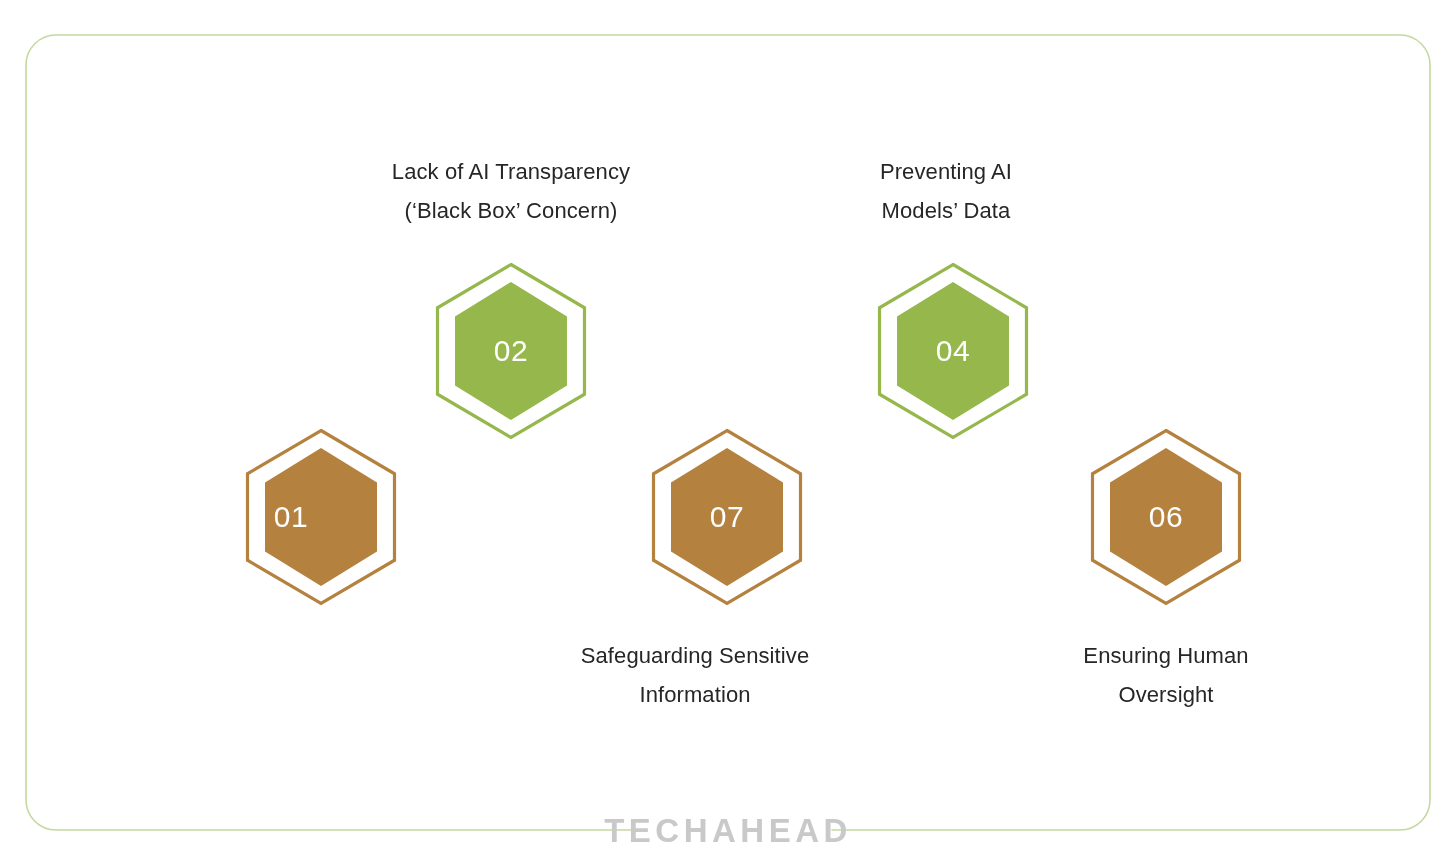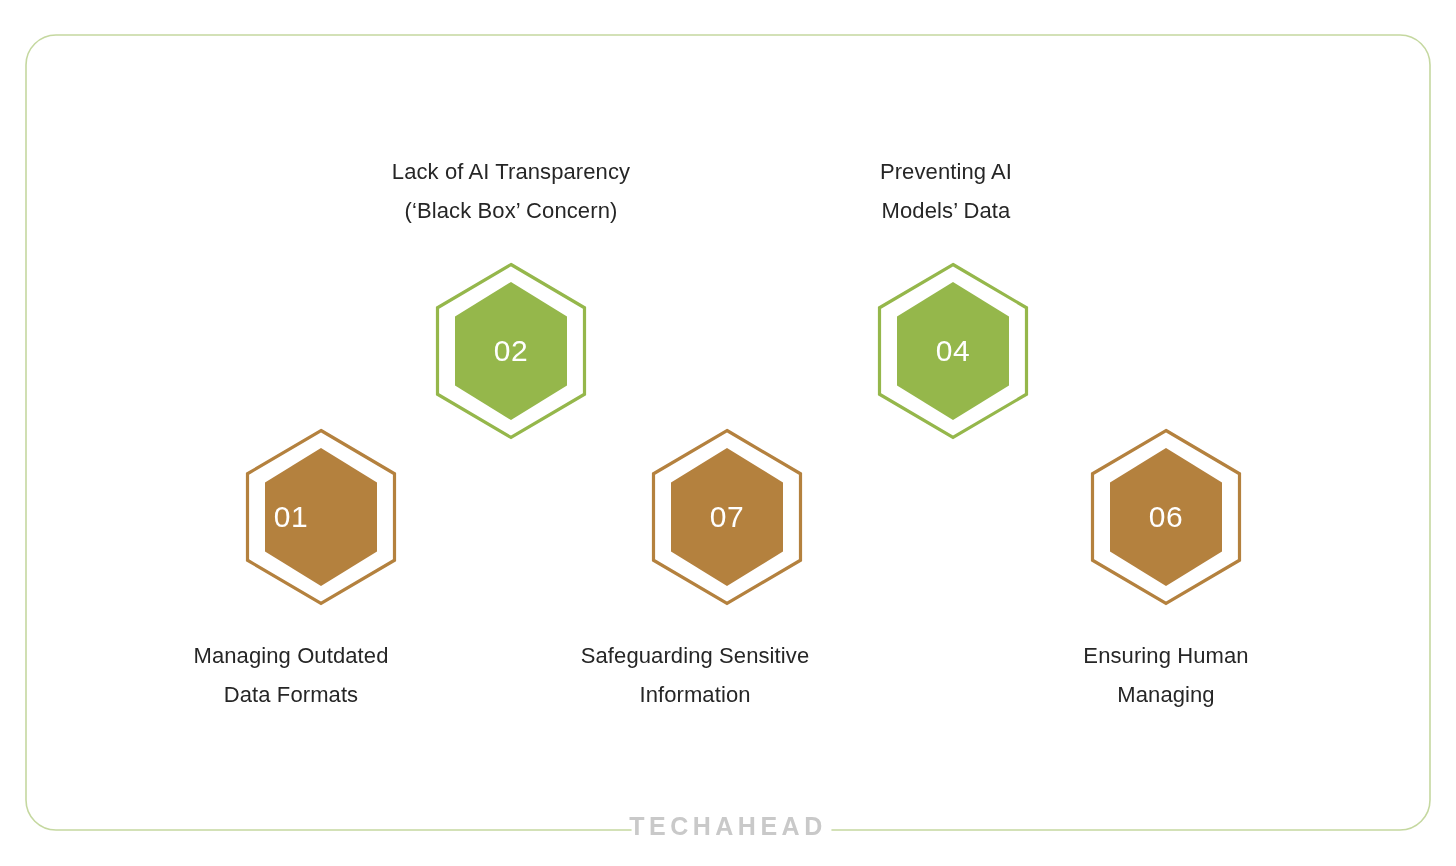--- a/index.html
+++ b/index.html
@@ -61,21 +61,21 @@
   }
 
   
   #watermark {
     position:absolute;
     left:0;
     top:812px;
     width:1456px;
     text-align:center;
     color:#c9c9c9;
-    font-size:25px;
+    font-size:33px;
     font-weight:700;
     letter-spacing:4.5px;
     font-family:"Liberation Sans", sans-serif;
   }
 </style>
 </head>
 <body>
 
 <div id="stage">
 
@@ -84,22 +84,20 @@
   </svg>
 
   <div id="infographic">
       <div class="hex-node" style="left: 215px; top: 428px; padding-left: 30px;">
         <svg viewBox="0 0 152 178">
           <polygon points="76.00,2.50 149.50,45.75 149.50,132.25 76.00,175.50 2.50,132.25 2.50,45.75" fill="none" stroke="#b4813e" stroke-width="3.2" stroke-linejoin="miter"></polygon>
           <polygon points="76.00,20.00 132.00,54.50 132.00,123.50 76.00,158.00 20.00,123.50 20.00,54.50" fill="#b4813e" stroke="none"></polygon>
         </svg>
         <div class="hex-number">01</div>
       </div>
-      <div class="node-label" style="left: 141px; top: 636px; width: 300px;">Managing Outdated
-Data Formats</div>
       <div class="hex-node" style="left: 435px; top: 262px;">
         <svg viewBox="0 0 152 178">
           <polygon points="76.00,2.50 149.50,45.75 149.50,132.25 76.00,175.50 2.50,132.25 2.50,45.75" fill="none" stroke="#95b74b" stroke-width="3.2" stroke-linejoin="miter"></polygon>
           <polygon points="76.00,20.00 132.00,54.50 132.00,123.50 76.00,158.00 20.00,123.50 20.00,54.50" fill="#95b74b" stroke="none"></polygon>
         </svg>
         <div class="hex-number">02</div>
       </div>
       <div class="node-label" style="left: 341px; top: 152px; width: 340px;">Lack of AI Transparency
 (‘Black Box’ Concern)</div>
       <div class="hex-node" style="left: 651px; top: 428px;">
@@ -121,18 +119,18 @@
       <div class="node-label" style="left: 806px; top: 152px; width: 280px;">Preventing AI
 Models’ Data</div>
       <div class="hex-node" style="left: 1090px; top: 428px;">
         <svg viewBox="0 0 152 178">
           <polygon points="76.00,2.50 149.50,45.75 149.50,132.25 76.00,175.50 2.50,132.25 2.50,45.75" fill="none" stroke="#b4813e" stroke-width="3.2" stroke-linejoin="miter"></polygon>
           <polygon points="76.00,20.00 132.00,54.50 132.00,123.50 76.00,158.00 20.00,123.50 20.00,54.50" fill="#b4813e" stroke="none"></polygon>
         </svg>
         <div class="hex-number">06</div>
       </div>
       <div class="node-label" style="left: 1026px; top: 636px; width: 280px;">Ensuring Human
-Managing</div>
+Oversight</div>
     </div>
 
   <div id="watermark">TECHAHEAD</div>
 
 </div>
 
 </body></html>

